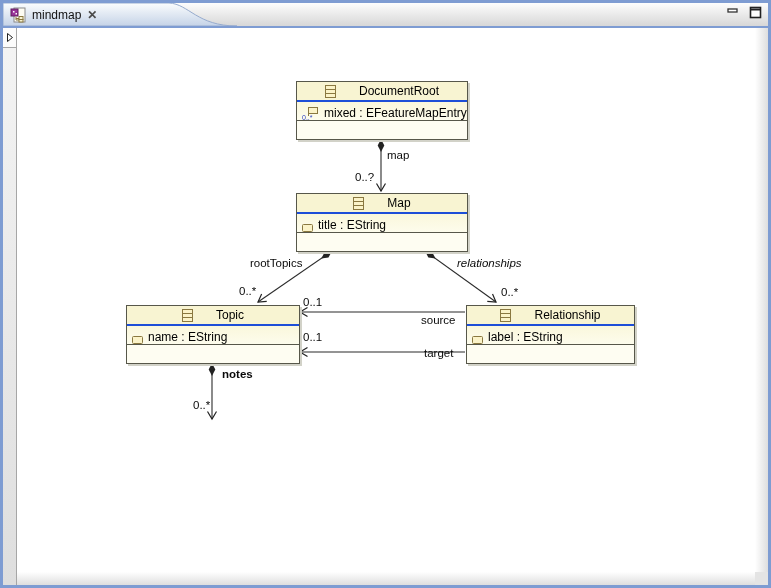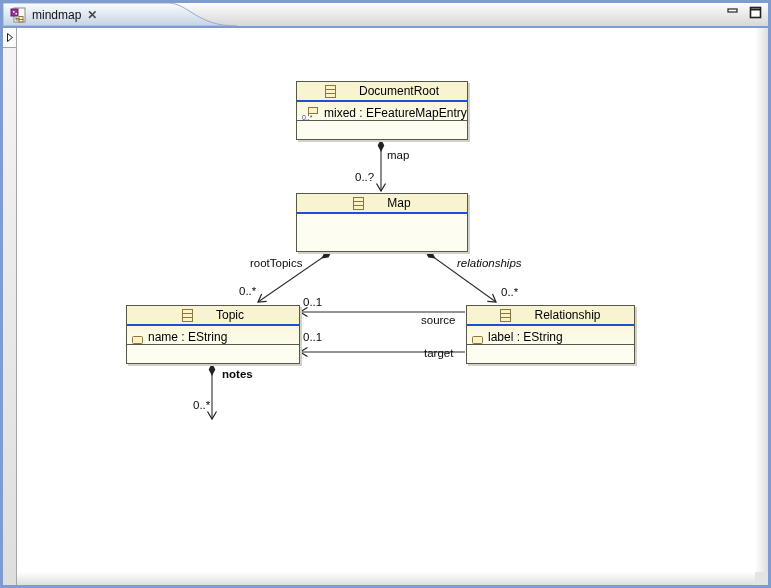--- a/index.html
+++ b/index.html
@@ -135,20 +135,26 @@
 
       <div class="node" style="left:279px;top:165px;width:170px;height:57px;">
         <div class="hdr">
           <svg width="11" height="13">
             <rect x="0.5" y="0.5" width="10" height="12" fill="#FBF3C8" stroke="#8A7840"></rect>
             <line x1="0.5" y1="4.5" x2="10.5" y2="4.5" stroke="#8A7840"></line>
               <line x1="0.5" y1="8.5" x2="10.5" y2="8.5" stroke="#8A7840"></line>
           </svg>
           <span>Map</span>
         </div>
+        <div class="attr">
+          <svg width="11" height="8">
+            <rect x="0.5" y="0.5" width="10" height="7" rx="1" fill="#FBF3C8" stroke="#8A7840"></rect>
+          </svg>
+          <span>title : EString</span>
+        </div>
         <div class="empty"></div>
       </div>
 
       <div class="node" style="left:109px;top:277px;width:172px;height:57px;">
         <div class="hdr">
           <svg width="11" height="13">
             <rect x="0.5" y="0.5" width="10" height="12" fill="#FBF3C8" stroke="#8A7840"></rect>
             <line x1="0.5" y1="4.5" x2="10.5" y2="4.5" stroke="#8A7840"></line>
               <line x1="0.5" y1="8.5" x2="10.5" y2="8.5" stroke="#8A7840"></line>
           </svg>

